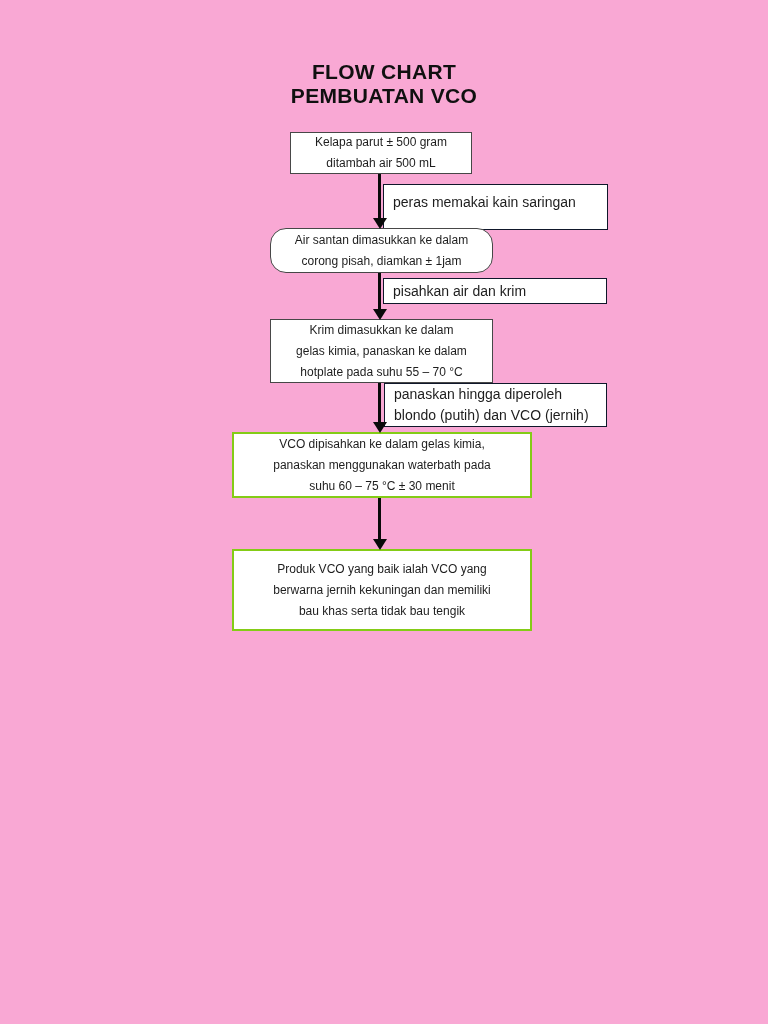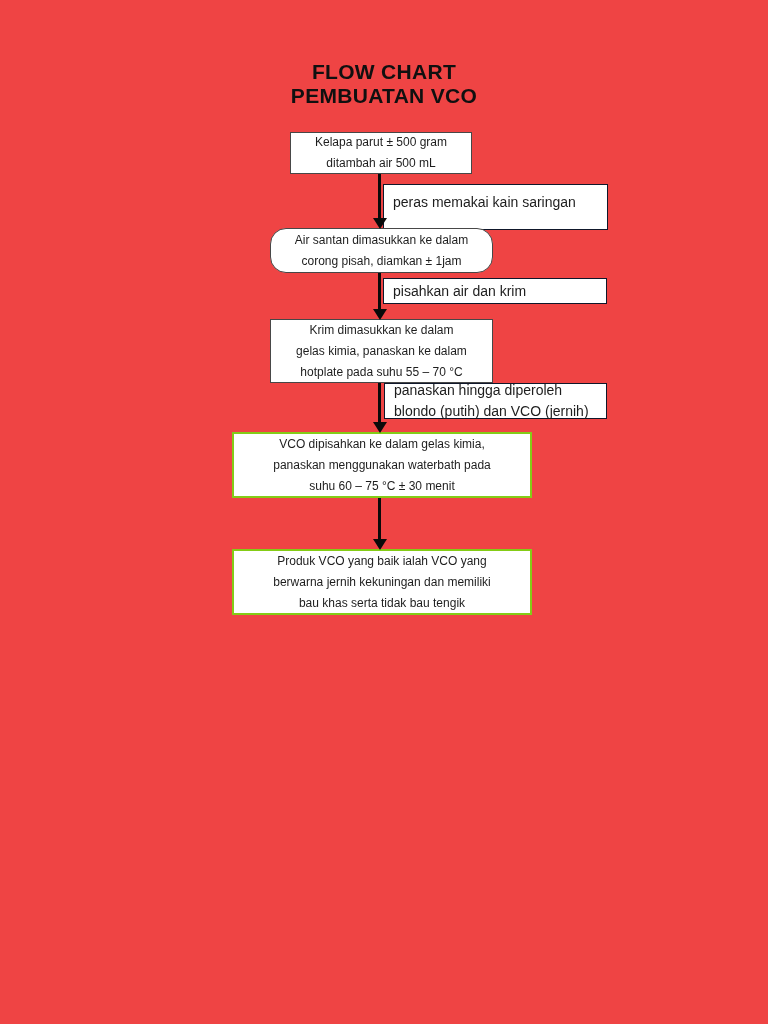--- a/index.html
+++ b/index.html
@@ -1,19 +1,19 @@
 <!DOCTYPE html>
 <html><head>
 <meta charset="utf-8">
 <style>
   html,body { margin:0; padding:0; }
   .page {
     position:relative;
     width:768px; height:1024px;
-    background:#ef4444;
+    background:#f9a8d4;
     font-family:"Liberation Sans", sans-serif;
     color:#1d1d1d;
     overflow:hidden;
   }
   .title {
     position:absolute; top:60px; left:0; width:768px;
     text-align:center; font-weight:bold;
     font-size:21px; line-height:24px; letter-spacing:0.3px;
     color:#101010;
   }
@@ -22,32 +22,32 @@
     display:flex; flex-direction:column; justify-content:center;
     text-align:center; font-size:12px; line-height:21px;
     box-sizing:border-box; z-index:2;
   }
   .node.thin { border:1.5px solid #474747; }
   .node.thick { border:2px solid #84cc16; }
   #node1 { left:290px; top:132px; width:182px; height:42px; }
   #node2 { left:270px; top:228px; width:223px; height:45px;border-radius:16px; }
   #node3 { left:270px; top:319px; width:223px; height:64px; }
   #node4 { left:232px; top:432px; width:300px; height:66px; }
-  #node5 { left:232px; top:549px; width:300px; height:66px; }
+  #node5 { left:232px; top:549px; width:300px; height:82px; }
 
   .step-label {
     position:absolute; background:#ffffff;
     border:1px solid #0f172a;
     display:flex; flex-direction:column; justify-content:center;
     text-align:left; font-size:14px; line-height:21px;
     padding-left:9px; box-sizing:border-box; z-index:1;
   }
   #label1 { left:383px; top:184px; width:225px; height:46px; padding-bottom:10px; }
   #label2 { left:383px; top:278px; width:224px; height:26px; }
-  #label3 { left:384px; top:383px; width:223px; height:36px; }
+  #label3 { left:384px; top:383px; width:223px; height:44px; }
 
   .arrow { position:absolute; left:372px; width:15px; z-index:3; }
   #arrow1 { top:174px; height:55px; }
   #arrow2 { top:273px; height:47px; }
   #arrow3 { top:383px; height:50px; }
   #arrow4 { top:498px; height:52px; }
   .arrow-line {
     position:absolute; left:6px; top:0; width:3px;
     height:calc(100% - 9px); background:#0a0a0a;
   }

